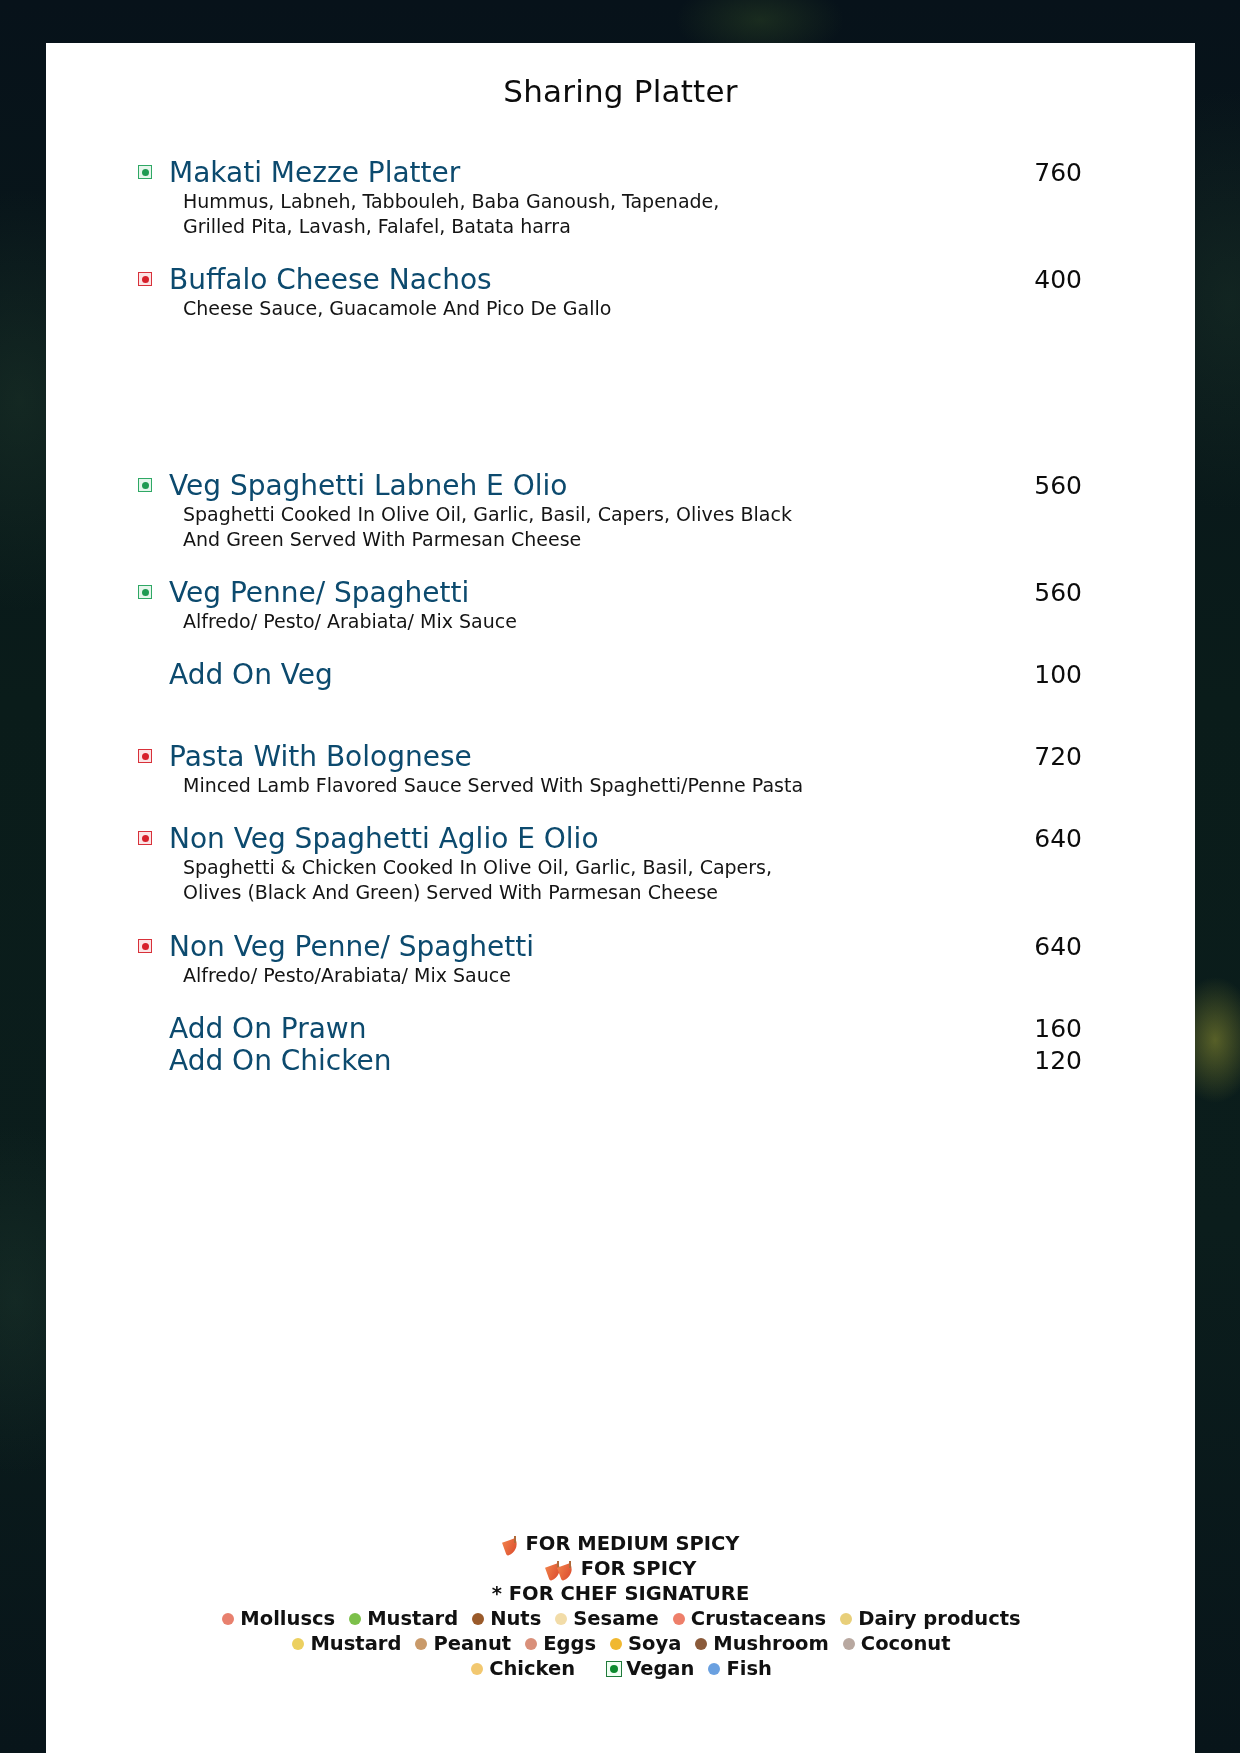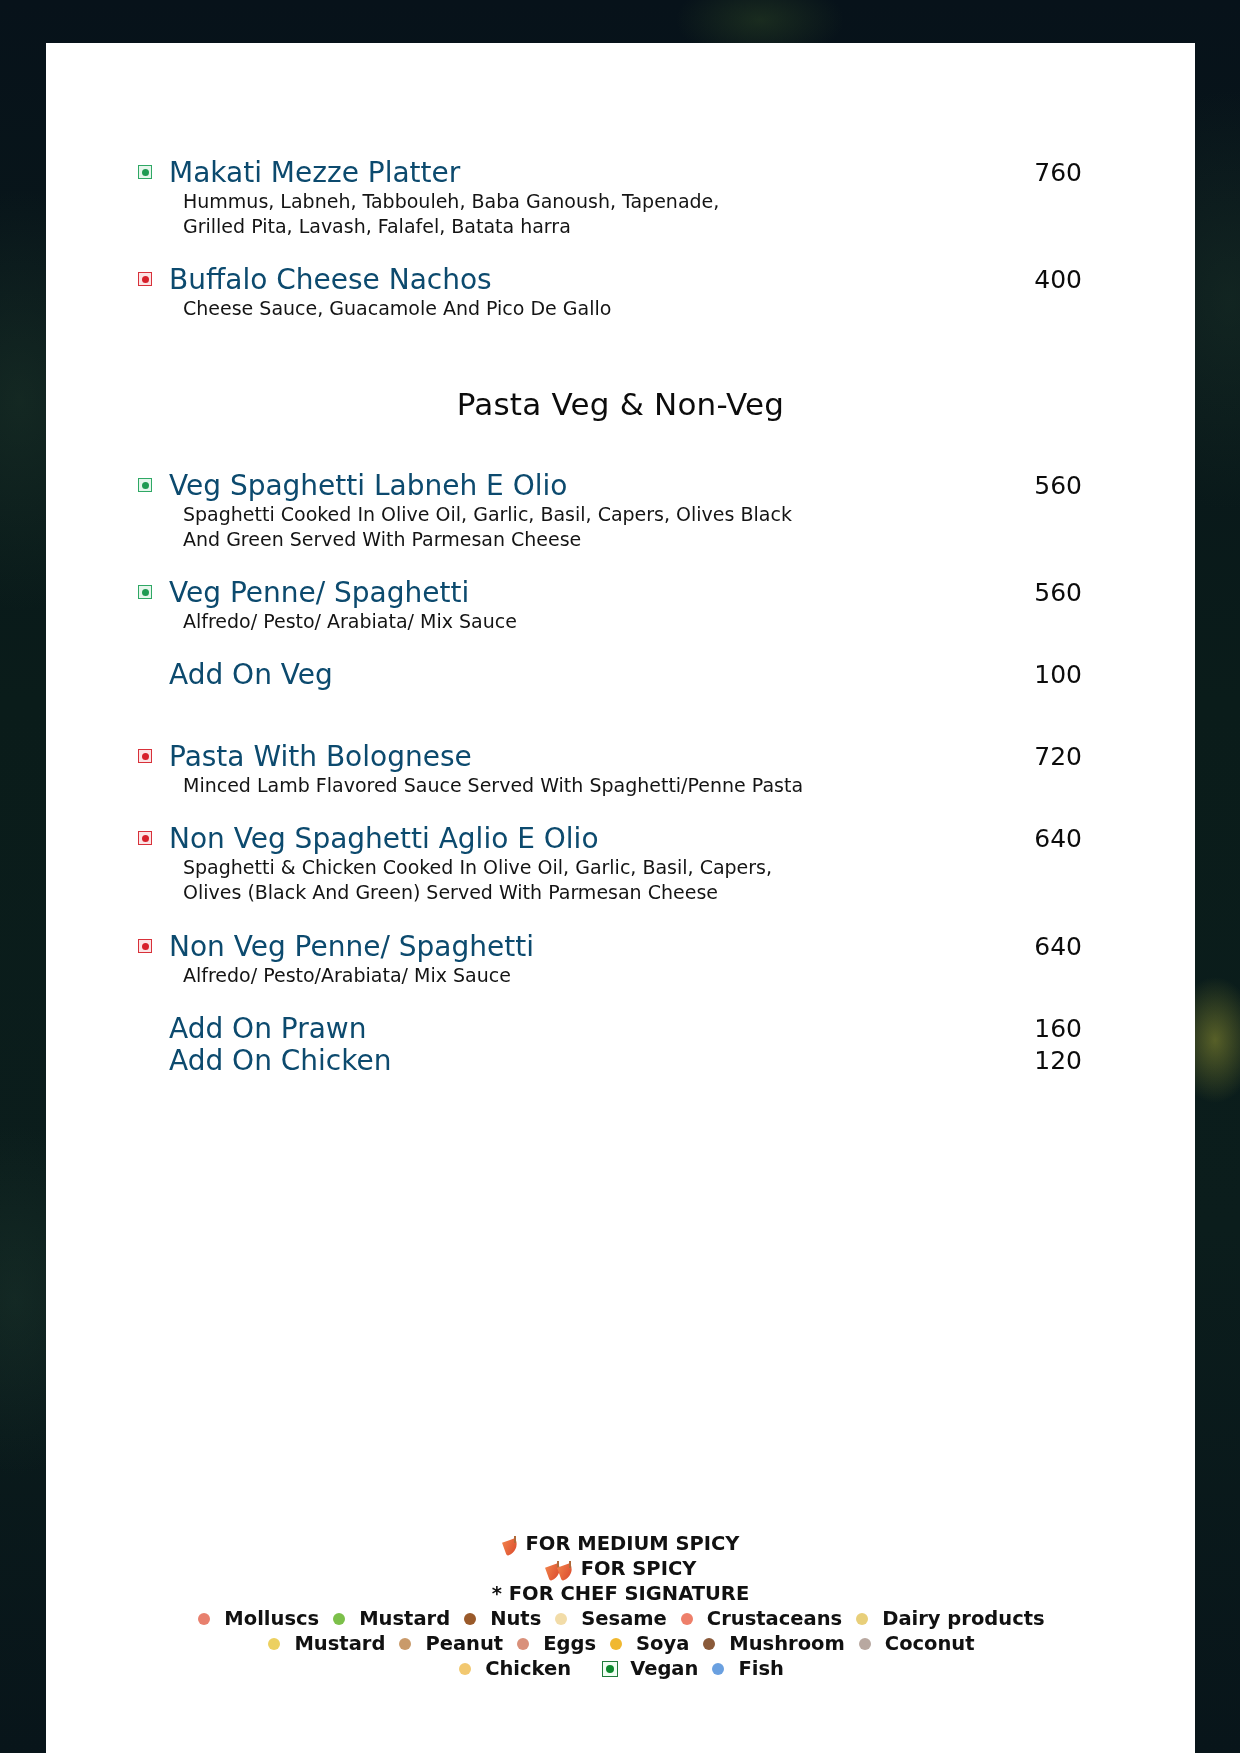--- a/index.html
+++ b/index.html
@@ -108,21 +108,21 @@
   .legend-line {
     display: flex;
     justify-content: center;
     align-items: flex-end;
     gap: 6px;
     white-space: nowrap;
   }
   .legend-item {
     display: inline-flex;
     align-items: center;
-    gap: 12px;
+    gap: 4px;
     margin: 0 3px;
   }
   .ico {
     display: inline-block;
     width: 16px;
     height: 16px;
     position: relative;
   }
   .chili {
     width: 18px;
@@ -173,20 +173,21 @@
     height: 8px;
     border-radius: 50%;
     background: #0d8a2e;
   }
 </style>
 </head>
 <body>
 
 <div class="card">
 
+  <div class="section-title" style="top:30px;">Sharing Platter</div>
 
   <div class="item" style="top:115px;">
     <span class="marker veg">
         <span class="dot"></span>
       </span>
     <span class="name">Makati Mezze Platter</span>
     <span class="price">760</span>
     <div class="desc">
       <div>Hummus, Labneh, Tabbouleh, Baba Ganoush, Tapenade,</div>
       <div>Grilled Pita, Lavash, Falafel, Batata harra</div>
@@ -197,21 +198,20 @@
     <span class="marker nonveg">
         <span class="dot"></span>
       </span>
     <span class="name">Buffalo Cheese Nachos</span>
     <span class="price">400</span>
     <div class="desc">
       <div>Cheese Sauce, Guacamole And Pico De Gallo</div>
     </div>
   </div>
 
-  <div class="section-title" style="top:343px;">Pasta Veg &amp; Non-Veg</div>
 
   <div class="item" style="top:428px;">
     <span class="marker veg">
         <span class="dot"></span>
       </span>
     <span class="name">Veg Spaghetti Labneh E Olio</span>
     <span class="price">560</span>
     <div class="desc">
       <div>Spaghetti Cooked In Olive Oil, Garlic, Basil, Capers, Olives Black</div>
       <div>And Green Served With Parmesan Cheese</div>

